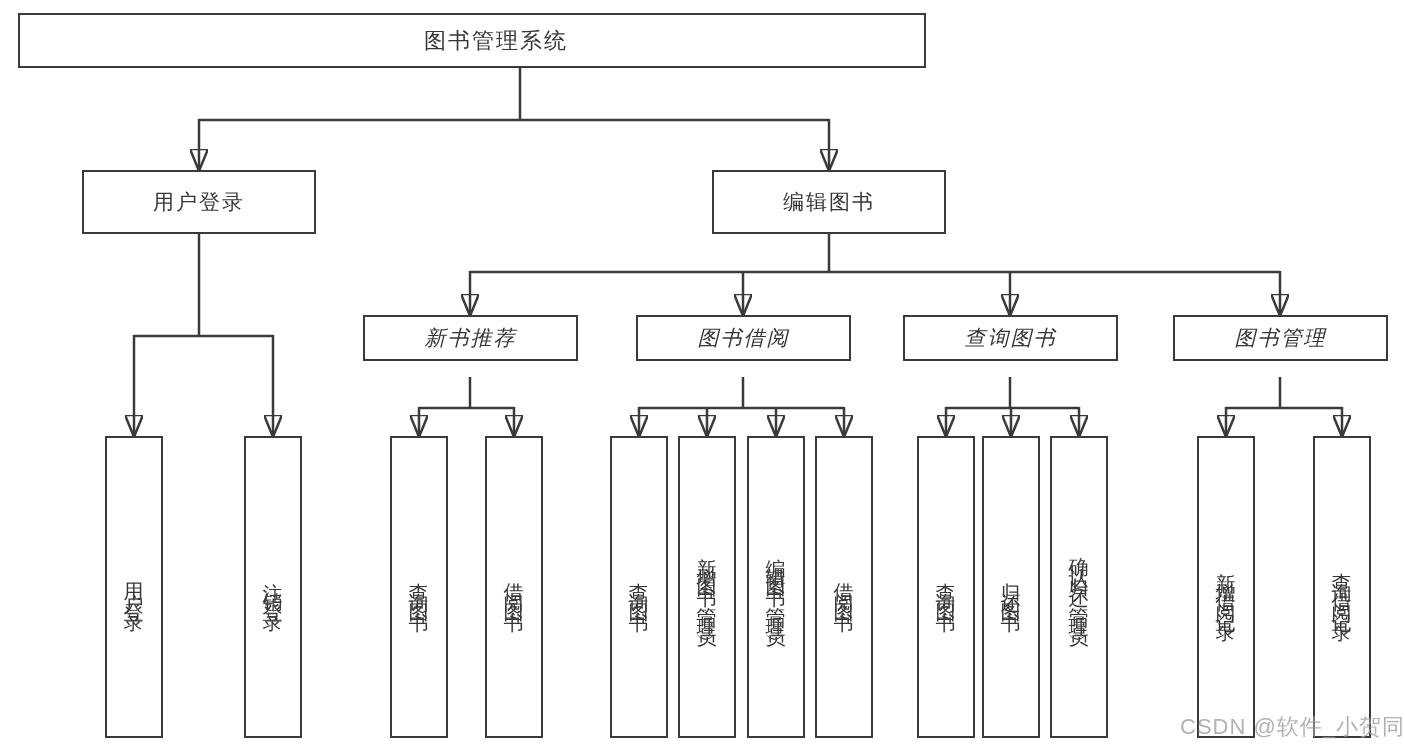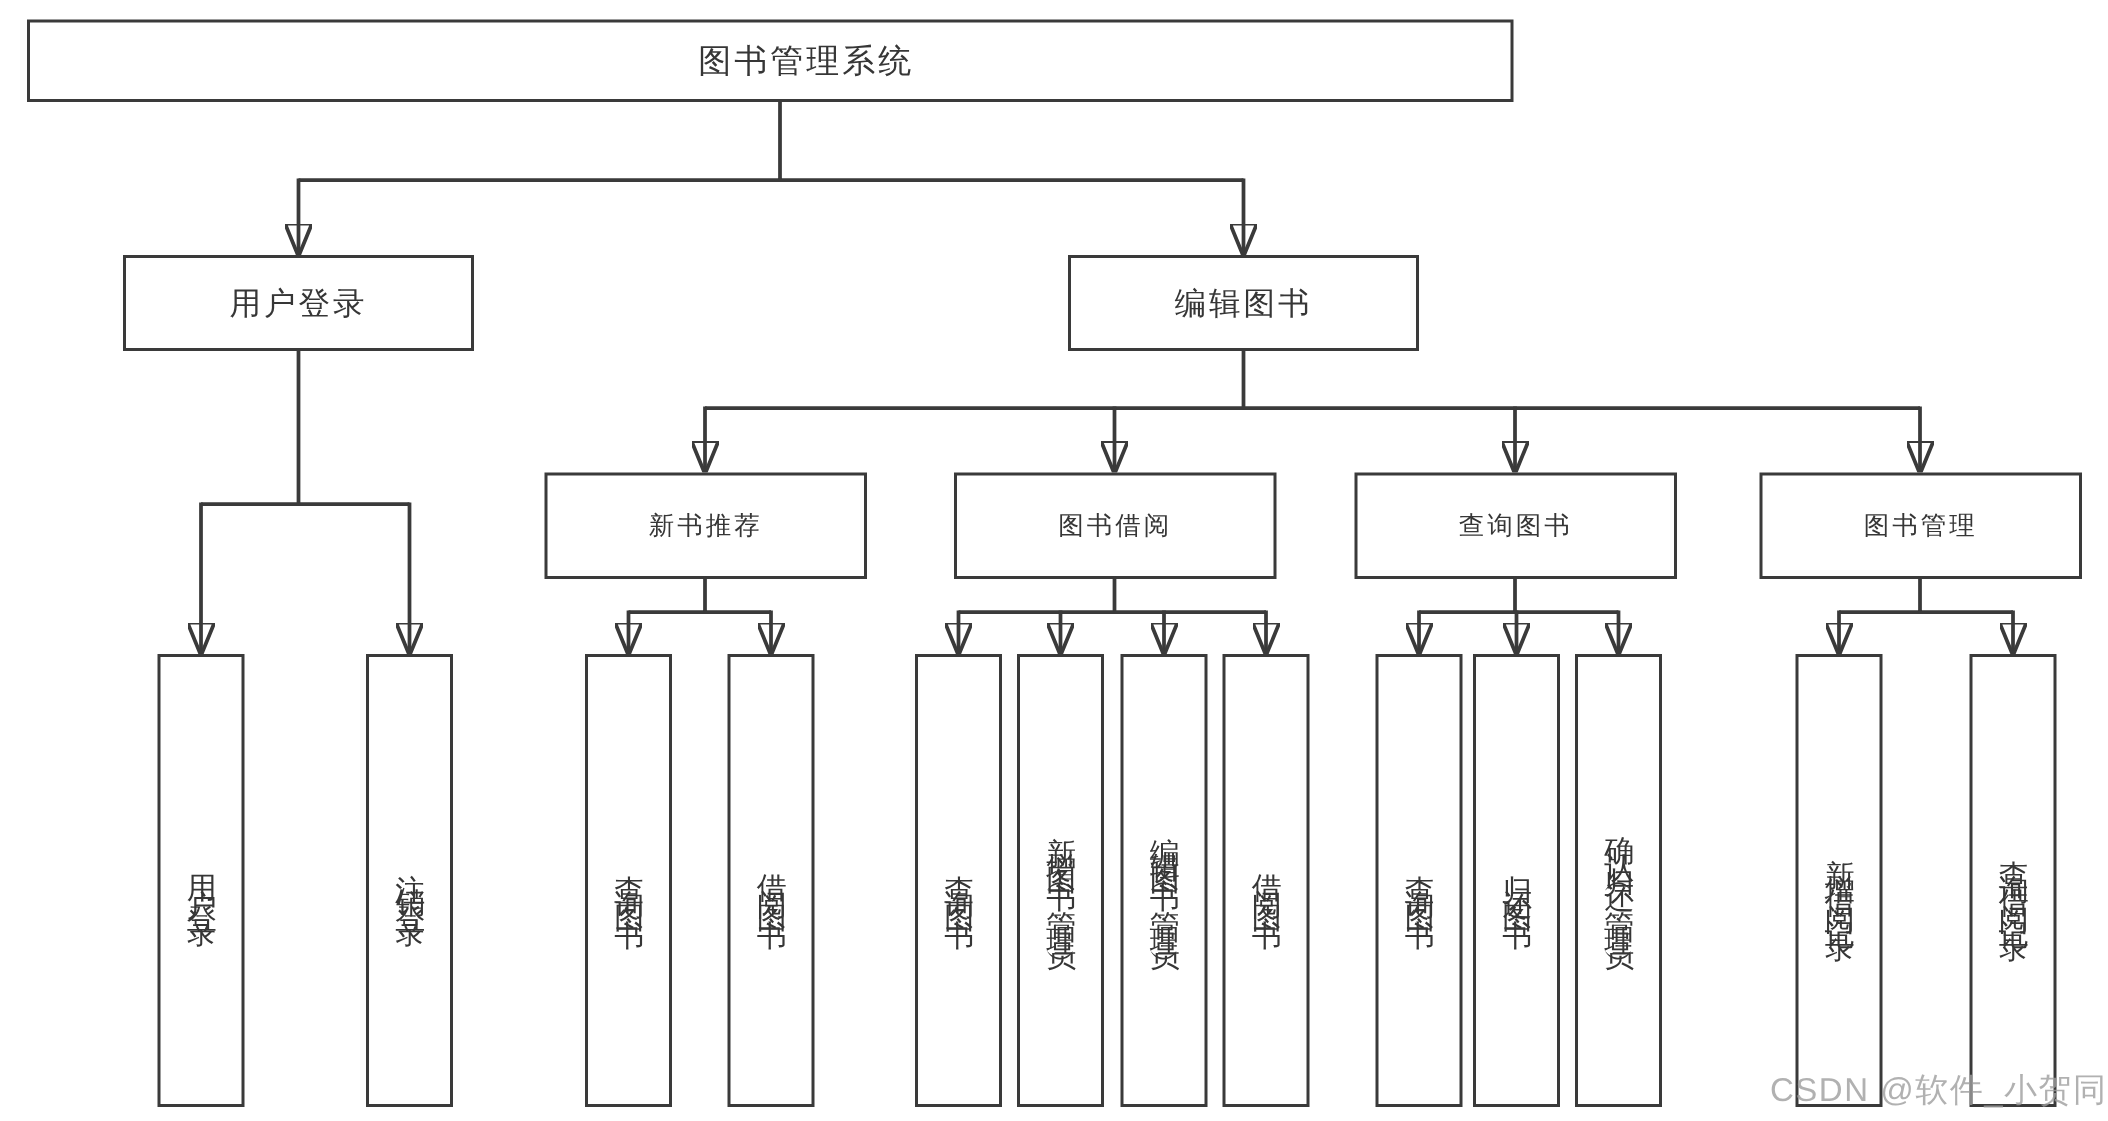--- a/index.html
+++ b/index.html
@@ -33,36 +33,37 @@
     background: #ffffff;
     border: 2.5px solid #3a3a3a;
     display: flex;
     align-items: center;
     justify-content: center;
     color: #363636;
     text-align: center;
   }
   .root-box {
     left: 18px; top: 13px;
-    width: 991px; height: 55px;
+    width: 908px; height: 55px;
     font-size: 22px;
     letter-spacing: 2px;
     padding-left: 48px;
   }
   .lvl2 {
     top: 170px;
     width: 234px; height: 64px;
     font-size: 21px;
     letter-spacing: 2px;
   }
   .lvl3 {
     top: 315px;
-    width: 215px; height: 71px;
-    font-size: 17px;
+    width: 215px; height: 46px;
+    font-size: 21px;
     letter-spacing: 2px;
+    font-style: italic;
   }
   .leaf {
     top: 436px;
     width: 58px; height: 302px;
     border-width: 2.5px;
   }
   .vtext {
     writing-mode: vertical-rl;
     text-orientation: mixed;
     font-size: 20px;

